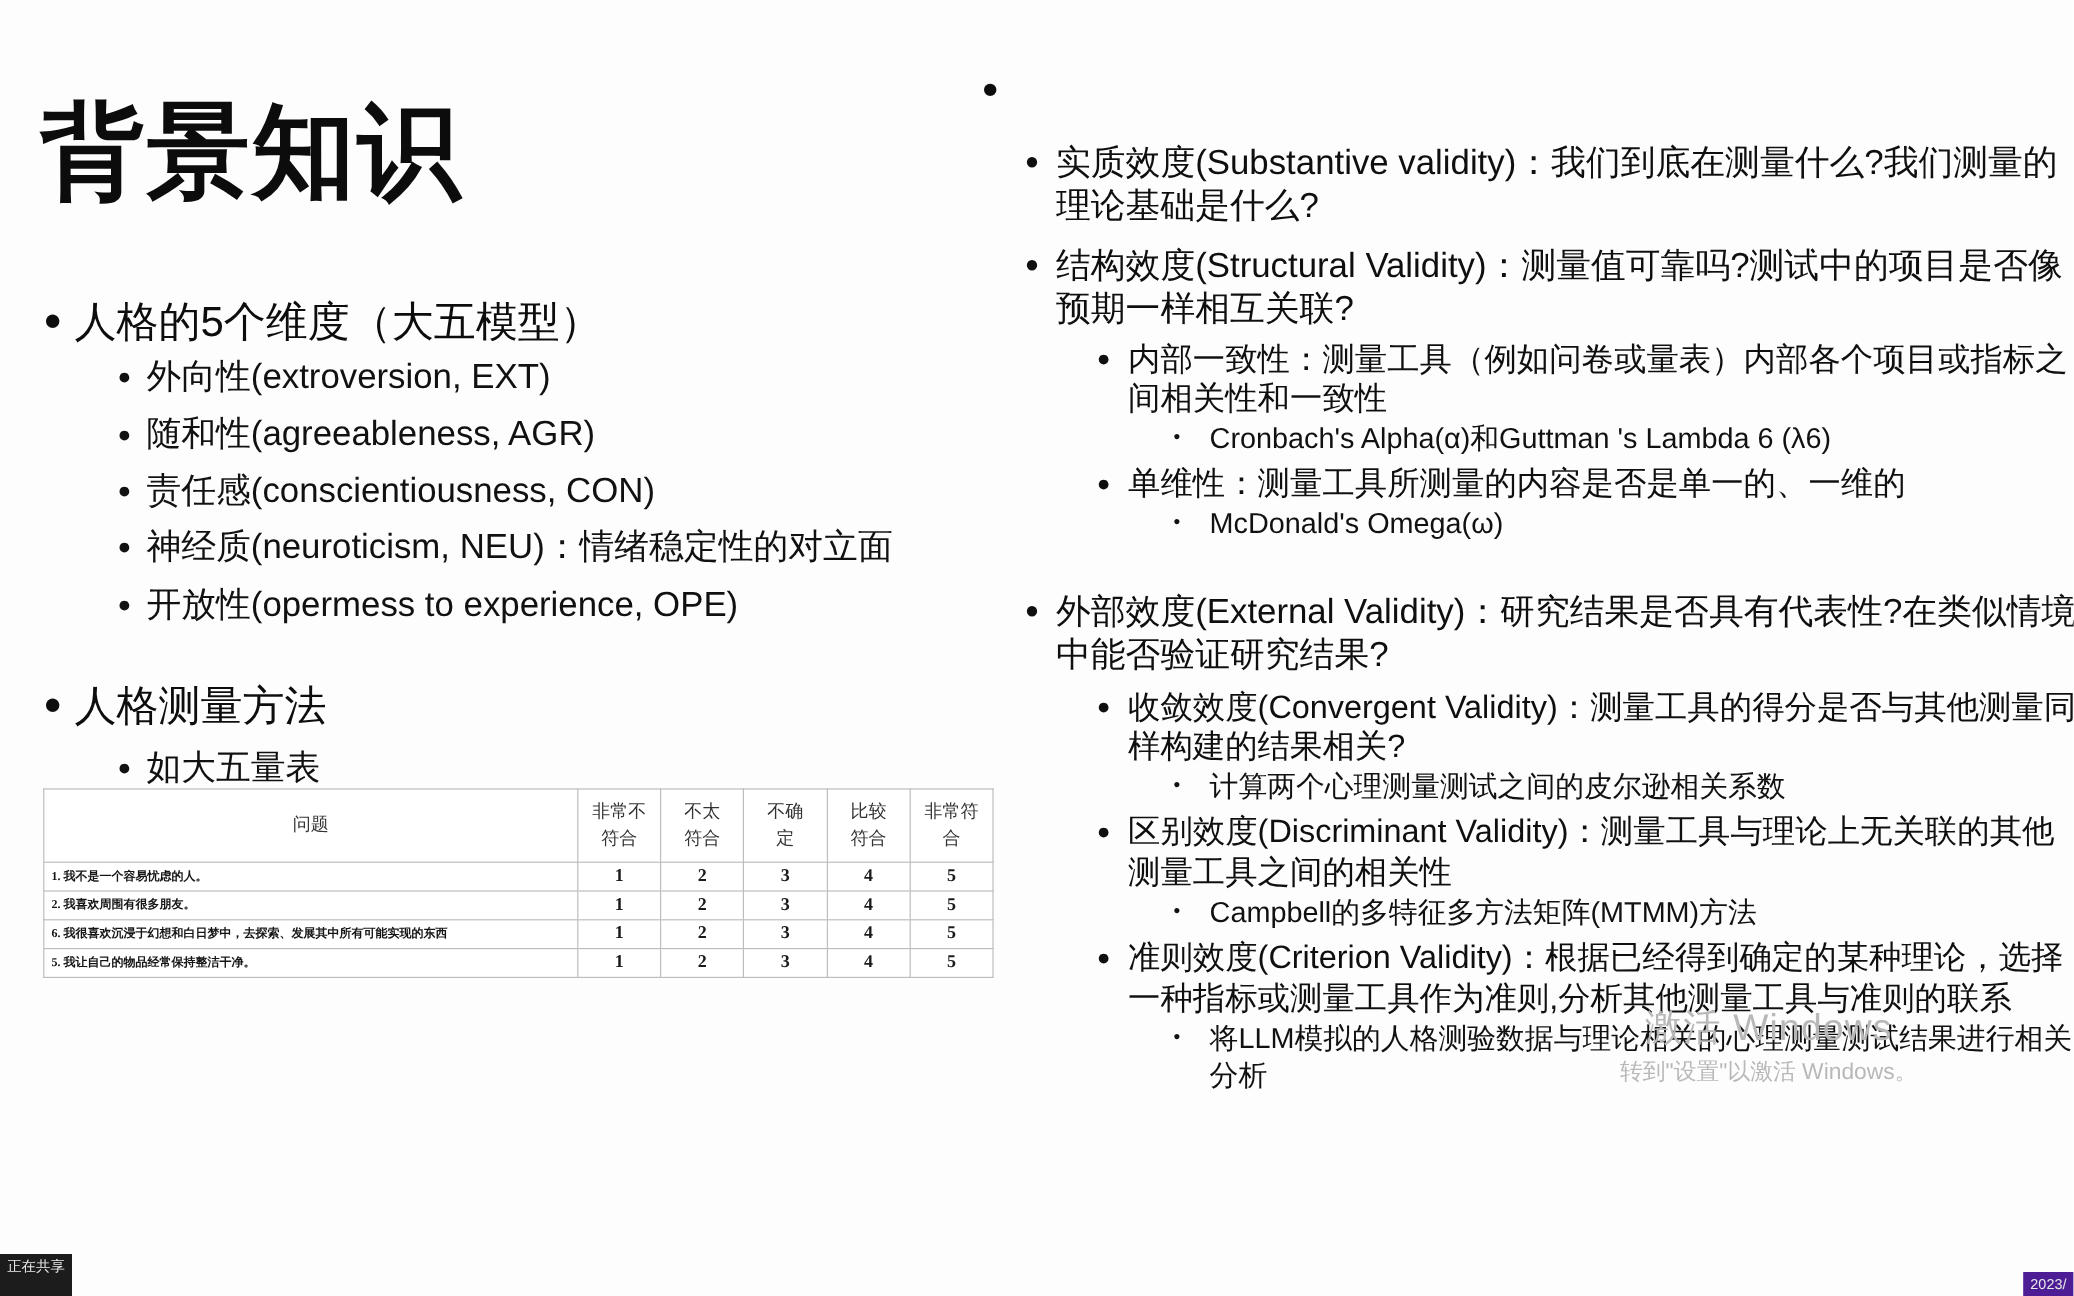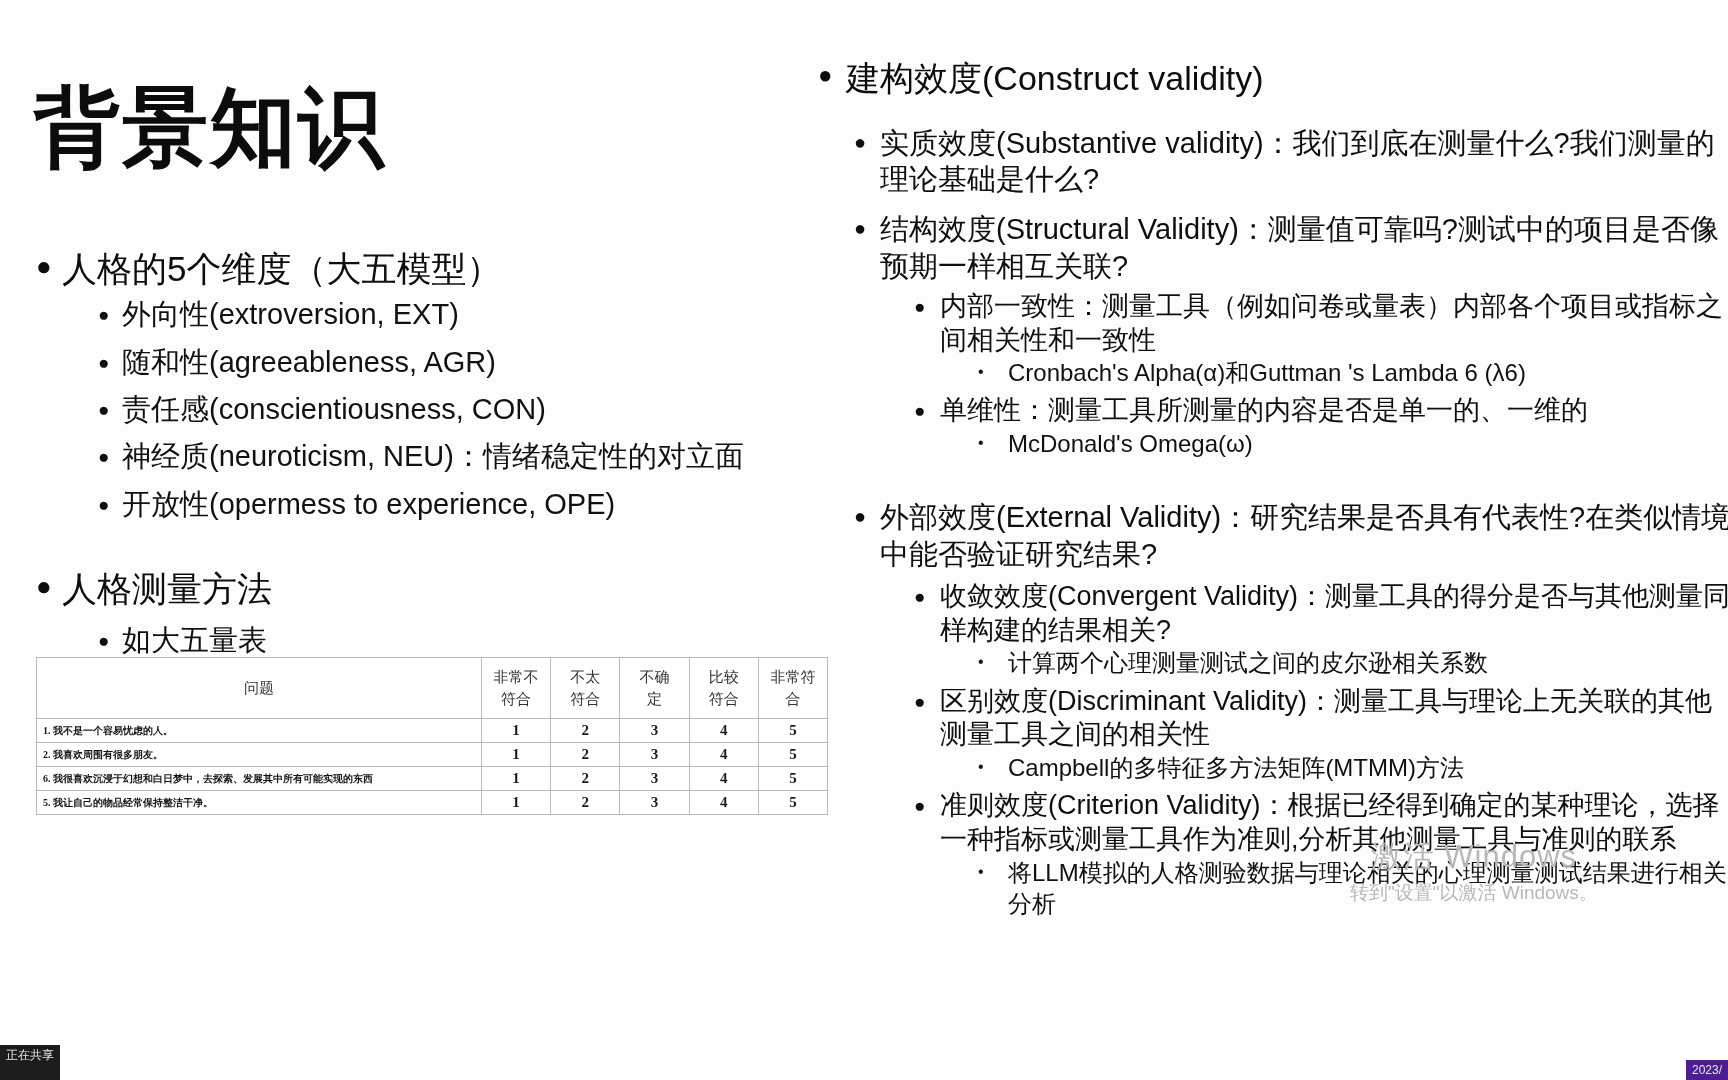--- a/index.html
+++ b/index.html
@@ -353,21 +353,20 @@
       </tbody>
     </table>
   </div>
 
   <div id="right-col">
 
     <div style="height:58px"></div>
 
     <div class="r1">
       <span class="bullet">●</span>
-      <span>建构效度(Construct validity)</span>
     </div>
 
     <div class="gap-m"></div>
 
     <div class="r2 ind2">
       <span class="bullet">●</span>
       <span><span class="strong">实质效度(Substantive validity)</span><span>：我们到底在测量什么?我们测量的理论基础是什么?</span></span>
     </div>
 
     <div class="gap-s"></div>

